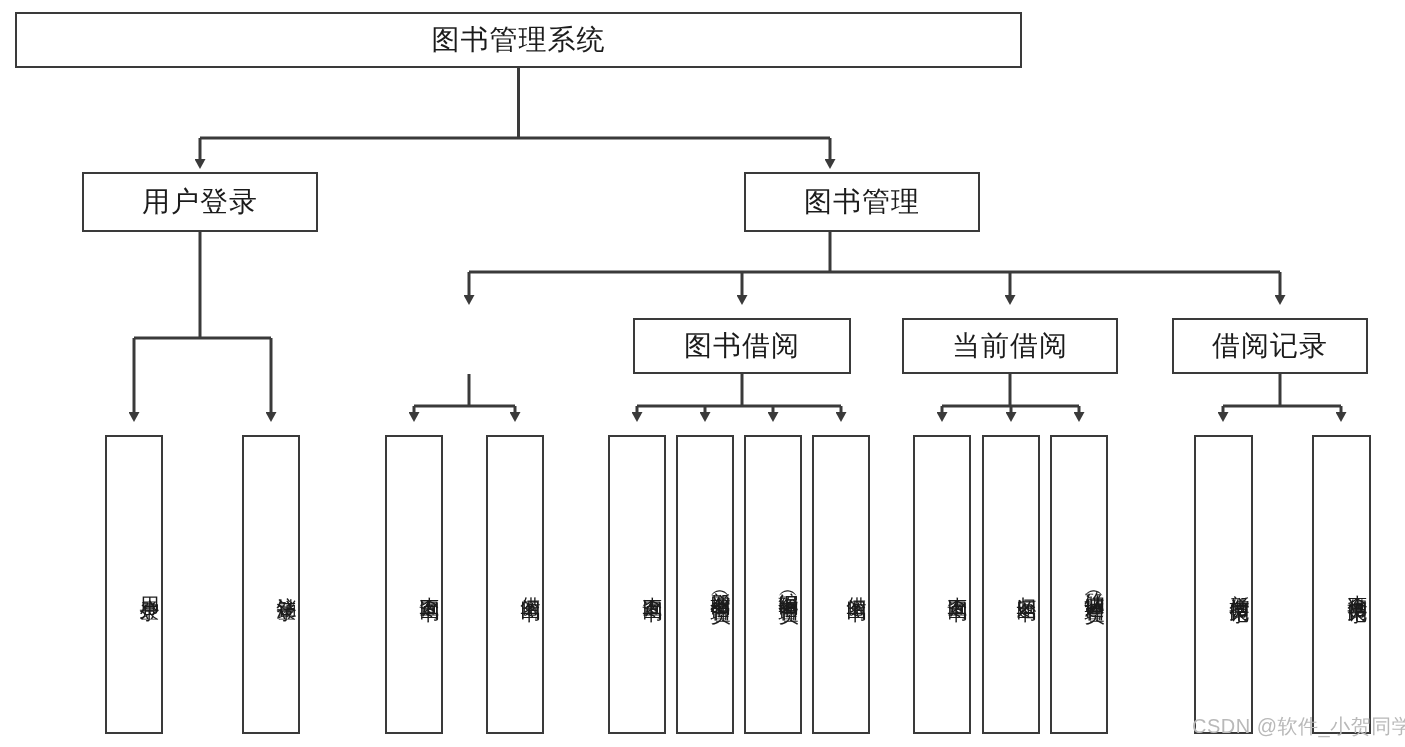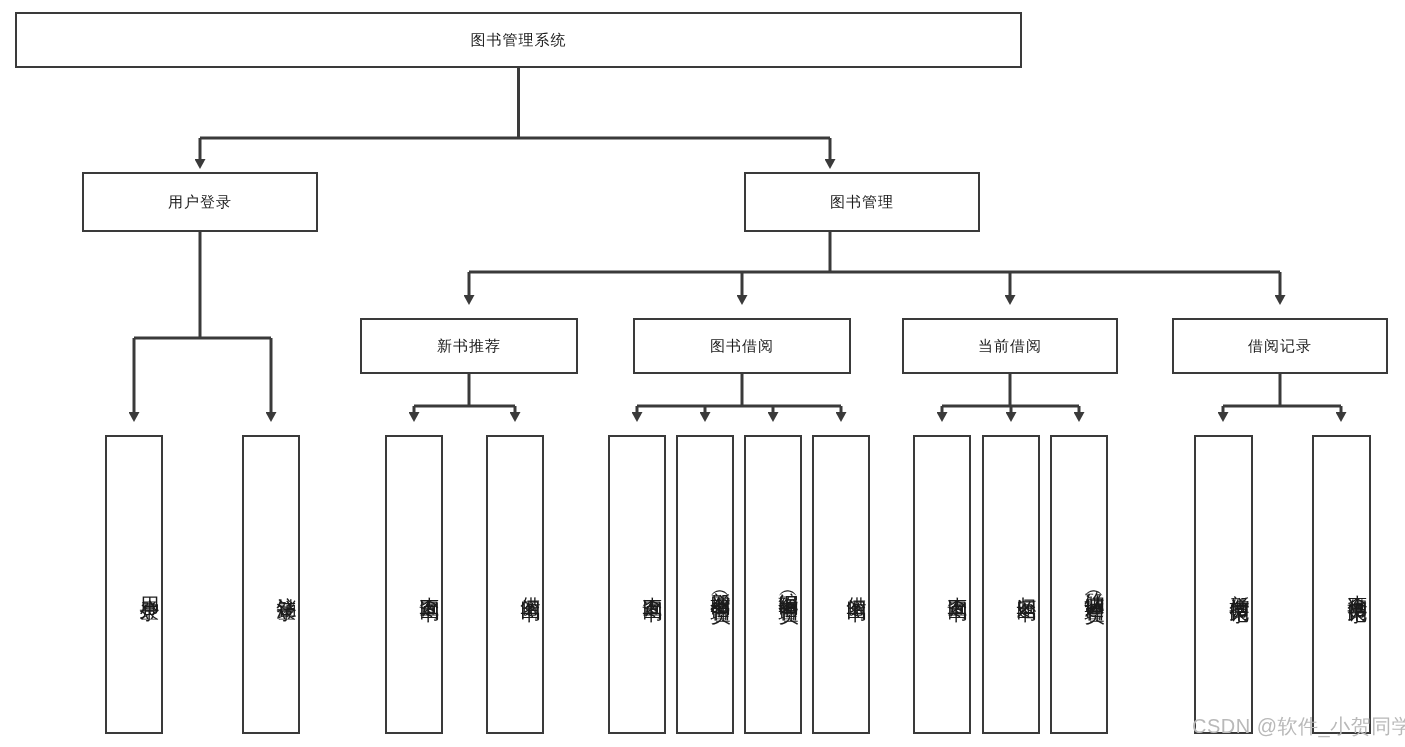--- a/index.html
+++ b/index.html
@@ -31,21 +31,21 @@
     border: 2px solid #3a3a3a;
     background: #ffffff;
     display: flex;
     align-items: center;
     justify-content: center;
     color: #1b1b1b;
     text-align: center;
     line-height: 1.12;
   }
   .node.horiz {
-    font-size: 15px;
+    font-size: 28px;
     letter-spacing: 1px;
   }
   .node.vert {
     writing-mode: vertical-rl;
     text-orientation: upright;
     font-size: 20px;
     letter-spacing: 2px;
     padding: 6px 0;
     align-items: flex-start;
     justify-content: center;
@@ -116,24 +116,23 @@
       <path d="M1223,406 L1223,413" marker-end="url(#arrow)"></path>
       <path d="M1341,406 L1341,413" marker-end="url(#arrow)"></path>
     </g>
   </svg>
 
   <div class="node horiz" style="left: 15px; top: 12px; width: 1007px; height: 56px;">图书管理系统</div>
 
   <div class="node horiz" style="left: 82px; top: 172px; width: 236px; height: 60px;">用户登录</div>
   <div class="node horiz" style="left: 712px; top: 172px; width: 236px; height: 60px; margin-left: 32px;">图书管理</div>
 
-  <div class="node horiz" style="left: 360px; top: 318px; width: 218px; height: 56px;">新书推荐</div>
   <div class="node horiz" style="left: 633px; top: 318px; width: 218px; height: 56px;">图书借阅</div>
   <div class="node horiz" style="left: 902px; top: 318px; width: 216px; height: 56px;">当前借阅</div>
-  <div class="node horiz" style="left: 1172px; top: 318px; width: 216px; height: 56px;">借阅记录</div>
+  <div class="node horiz" style="left: 1172px; top: 318px; width: 196px; height: 56px;">借阅记录</div>
 
   <div class="node vert" style="left: 105px; top: 435px; width: 58px; height: 299px;">用户登录</div>
   <div class="node vert" style="left: 242px; top: 435px; width: 58px; height: 299px;">注销登录</div>
   <div class="node vert" style="left: 385px; top: 435px; width: 58px; height: 299px;">查询图书</div>
   <div class="node vert" style="left: 486px; top: 435px; width: 58px; height: 299px;">借阅图书</div>
   <div class="node vert toptext" style="left: 608px; top: 435px; width: 58px; height: 299px;">查询图书</div>
   <div class="node vert toptext" style="left: 676px; top: 435px; width: 58px; height: 299px;">新增图书（管理员）</div>
   <div class="node vert toptext" style="left: 744px; top: 435px; width: 58px; height: 299px;">编辑图书（管理员）</div>
   <div class="node vert toptext" style="left: 812px; top: 435px; width: 58px; height: 299px;">借阅图书</div>
   <div class="node vert" style="left: 913px; top: 435px; width: 58px; height: 299px;">查询图书</div>

